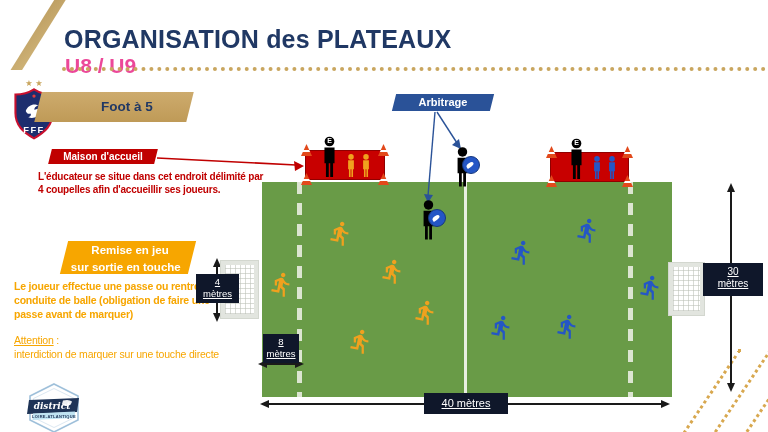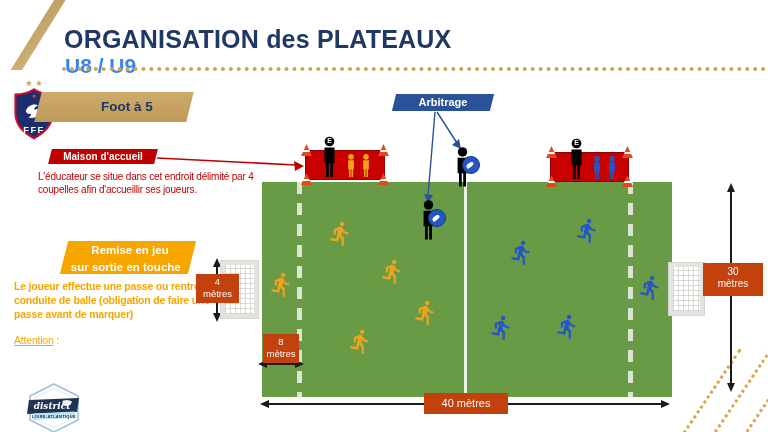--- a/index.html
+++ b/index.html
@@ -5,21 +5,21 @@
   html,body{margin:0;padding:0;background:#fff;}
   .stage{position:relative;width:768px;height:432px;overflow:hidden;background:#fff;
          font-family:"Liberation Sans",sans-serif;}
   .abs{position:absolute;}
 
   
   .gold-slash{left:8px;top:-6px;width:64px;height:76px;
     background:linear-gradient(135deg,#a9874a,#e2c98e);
     clip-path:polygon(78% 0,96% 0,22% 100%,4% 100%);}
   .title{left:64px;top:8px;font-size:25px;font-weight:bold;color:#203864;letter-spacing:.2px;white-space:nowrap;}
-  .subtitle{left:65px;top:37px;font-size:21px;font-weight:bold;color:#3b82f6;}
+  .subtitle{left:65px;top:37px;font-size:21px;font-weight:bold;color:#ec4899;}
   .gold-dots{left:62px;top:67px;width:704px;border-top:4px dotted #C9A65F;}
 
   
   .foot5{left:38px;top:92px;width:152px;height:30px;background:linear-gradient(#cdab6d,#bf9a57);
          transform:skewX(-14deg);z-index:2;}
   .foot5 span{display:block;transform:skewX(14deg);text-align:center;line-height:30px;
               font-size:13.5px;font-weight:bold;color:#203864;padding-left:26px;}
   .ffflogo{left:10px;top:78px;width:48px;height:66px;z-index:3;}
 
   
@@ -28,21 +28,21 @@
   .arb-banner{left:394px;top:94px;width:98px;height:17px;background:#2A5298;font-size:11px;}
   .arb-banner>span{line-height:17px;}
   .maison-banner{left:50px;top:149px;width:106px;height:15px;background:#C00000;font-size:10px;}
   .maison-banner>span{line-height:15px;}
   .remise-banner{left:64px;top:241px;width:128px;height:33px;background:#F7A600;font-size:11.5px;}
   .remise-banner>span{line-height:16px;padding-top:1px;}
 
   
   .arb-note{left:498px;top:92px;width:268px;margin:0;font-size:9.5px;font-weight:bold;
             color:#1F3C7D;line-height:1.45;z-index:8;}
-  .maison-text{left:38px;top:170px;width:232px;margin:0;font-size:10px;font-weight:normal;
+  .maison-text{left:38px;top:170px;width:232px;margin:0;font-size:10px;font-weight:bold;
                color:#C00000;line-height:1.3;letter-spacing:-.2px;z-index:8;}
   .remise-text{left:14px;top:279px;width:206px;margin:0;font-size:10.5px;font-weight:bold;
                color:#F7A600;line-height:1.35;letter-spacing:-.2px;z-index:8;}
   .attention{left:14px;top:333px;width:206px;margin:0;font-size:10.5px;font-weight:normal;
              color:#F7A600;line-height:1.35;letter-spacing:-.2px;z-index:8;}
   .u{text-decoration:underline;}
   .blk{display:block;}
 
   
   .pitch{left:262px;top:182px;width:410px;height:215px;background:#699B47;z-index:1;}
@@ -62,21 +62,21 @@
           font-size:7px;font-weight:bold;color:#fff;}
   .kid{position:absolute;top:3px;width:12px;height:24px;}
   .kid-orange svg{fill:#F0A11E;} .kid-blue svg{fill:#2456C5;}
 
   
   .goal{border:4px solid #E2E5DF;box-shadow:0 0 0 1px #d3d7cf;z-index:6;
         background:repeating-linear-gradient(0deg,rgba(185,190,180,.55) 0 1px,rgba(0,0,0,0) 1px 5px),
                    repeating-linear-gradient(90deg,rgba(185,190,180,.55) 0 1px,rgba(255,255,255,.92) 1px 5px);}
 
   
-  .mbox{background:#c2410c;color:#fff;text-align:center;z-index:9;}
+  .mbox{background:#0f172a;color:#fff;text-align:center;z-index:9;text-decoration:underline;}
   .mbox .blk{line-height:12px;}
   .m4{left:196px;top:274px;width:43px;height:27px;font-size:9.5px;padding-top:2px;}
   .m8{left:263px;top:334px;width:36px;height:27px;font-size:9.5px;padding-top:2px;}
   .m30{left:703px;top:263px;width:60px;height:30px;font-size:10px;padding-top:3px;}
   .m40{left:424px;top:393px;width:84px;height:21px;font-size:11px;line-height:21px;}
 
   
   #figures-layer{position:absolute;inset:0;z-index:7;pointer-events:none;}
   .player{position:absolute;width:27px;height:27px;}
   .player svg{display:block;width:100%;height:100%;}
@@ -131,21 +131,21 @@
   </div>
   <p class="abs maison-text">
     <span>L'éducateur se situe dans cet endroit délimité par 4 coupelles afin d'accueillir ses joueurs.</span>
   </p>
 
   <div class="abs remise-banner banner">
     <span>Remise en jeu</span>
     <span>sur sortie en touche</span>
   </div>
   <p class="abs remise-text">Le joueur effectue une passe ou rentre en conduite de balle (obligation de faire une passe avant de marquer)</p>
-  <p class="abs attention"><span class="u">Attention</span><span> :</span></p>
+  <p class="abs attention"><span class="u">Attention</span><span> :</span><span class="blk">interdiction de marquer sur une touche directe</span></p>
 
   <div class="abs pitch">
     <div class="dashline" style="left:35px"></div>
     <div class="solidline" style="left:202px"></div>
     <div class="dashline" style="left:366px"></div>
   </div>
 
   <div class="abs goal" style="left:221px;top:261px;width:29px;height:49px"></div>
   <div class="abs goal" style="left:669px;top:263px;width:27px;height:44px"></div>
 

